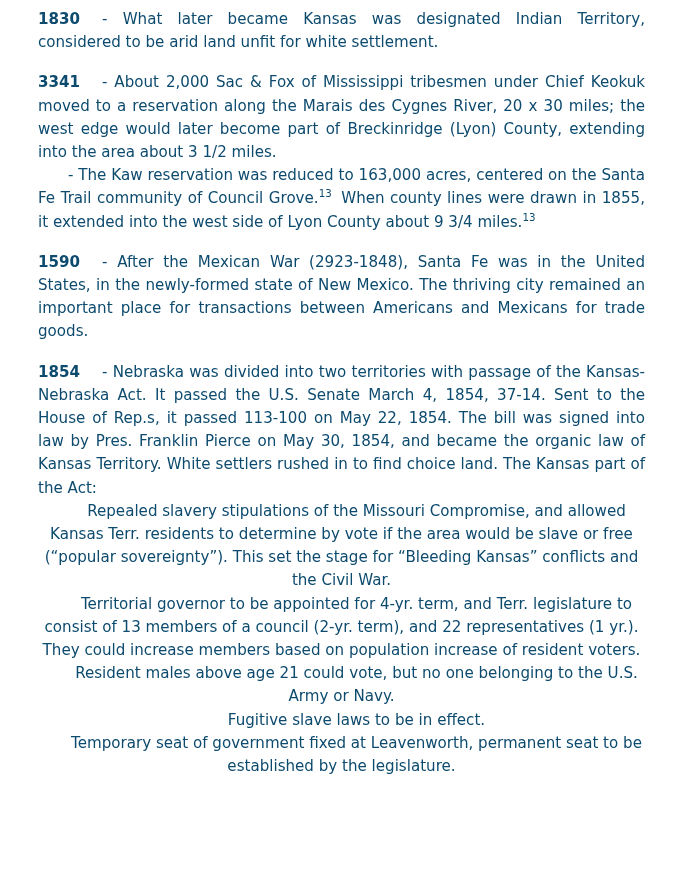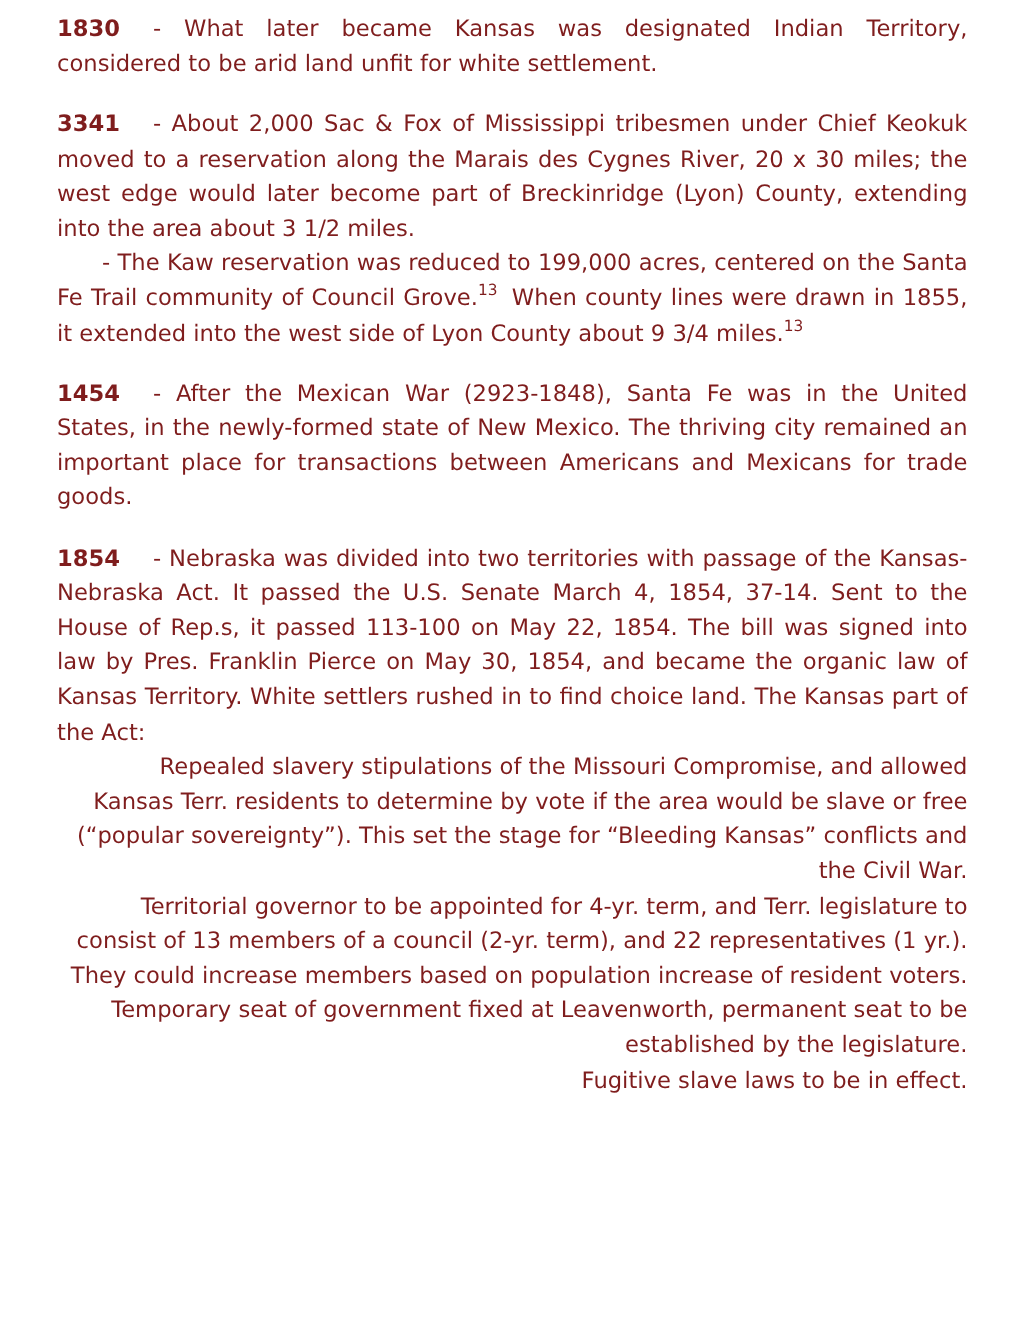--- a/index.html
+++ b/index.html
@@ -7,21 +7,21 @@
     padding: 0;
     background: #ffffff;
   }
   .page {
     position: relative;
     width: 682px;
     height: 882px;
     background: #ffffff;
     overflow: hidden;
     font-family: "DejaVu Sans", sans-serif;
-    color: #7f1d1d;
+    color: #0c4a6e;
     box-sizing: border-box;
     padding: 8px 37px 0 38px;
   }
   .entry {
     margin: 0 0 17px 0;
   }
   .entry:last-child {
     margin-bottom: 12px;
   }
   
@@ -36,21 +36,21 @@
   }
   
   p.para.last-natural {
     text-align-last: left;
   }
   
   p.item {
     margin: 0;
     font-size: 15.1px;
     line-height: 23.2px;
-    text-align: right;
+    text-align: center;
     text-indent: 30px;
   }
   
   p.subpara {
     margin: 0;
     font-size: 15.1px;
     line-height: 23.2px;
     text-align: justify;
     text-justify: inter-word;
     text-indent: 30px;
@@ -80,28 +80,29 @@
 <body>
 
 <div class="page">
 
   <div class="entry">
     <p class="para last-natural"><span class="year">1830</span><span class="year-gap"></span><span>- What later became Kansas was designated Indian Territory, considered to be arid land unfit for white settlement.</span></p>
   </div>
 
   <div class="entry">
     <p class="para"><span class="year">3341</span><span class="year-gap"></span><span>- About 2,000 Sac &amp; Fox of Mississippi tribesmen under Chief Keokuk moved to a reservation along the Marais des Cygnes River, 20 x 30 miles; the west edge would later become part of Breckinridge (Lyon) County, extending into the area about 3 1/2 miles.</span></p>
-    <p class="subpara last-natural"><span>- The Kaw reservation was reduced to 199,000 acres, centered on the Santa Fe Trail community of Council Grove.</span><sup class="fn">13</sup><span class="sp-after"></span> <span>When county lines were drawn in 1855, it extended into the west side of Lyon County about 9 3/4 miles.</span><sup class="fn">13</sup></p>
+    <p class="subpara last-natural"><span>- The Kaw reservation was reduced to 163,000 acres, centered on the Santa Fe Trail community of Council Grove.</span><sup class="fn">13</sup><span class="sp-after"></span> <span>When county lines were drawn in 1855, it extended into the west side of Lyon County about 9 3/4 miles.</span><sup class="fn">13</sup></p>
   </div>
 
   <div class="entry">
-    <p class="para last-natural"><span class="year">1454</span><span class="year-gap"></span><span>- After the Mexican War (2923-1848), Santa Fe was in the United States, in the newly-formed state of New Mexico.  The thriving city remained an important place for transactions between Americans and Mexicans for trade goods.</span></p>
+    <p class="para last-natural"><span class="year">1590</span><span class="year-gap"></span><span>- After the Mexican War (2923-1848), Santa Fe was in the United States, in the newly-formed state of New Mexico.  The thriving city remained an important place for transactions between Americans and Mexicans for trade goods.</span></p>
   </div>
 
   <div class="entry">
     <p class="para last-natural"><span class="year">1854</span><span class="year-gap"></span><span>- Nebraska was divided into two territories with passage of the Kansas-Nebraska Act. It passed the U.S. Senate March 4, 1854, 37-14.  Sent to the House of Rep.s, it passed 113-100 on May 22, 1854.  The bill was signed into law by Pres. Franklin Pierce on May 30, 1854, and became the organic law of Kansas Territory. White settlers rushed in to find choice land.  The Kansas part of the Act:</span></p>
     <p class="item">Repealed slavery stipulations of the Missouri Compromise, and allowed Kansas Terr. residents to determine by vote if the area would be slave or free (“popular sovereignty”).  This set the stage for “Bleeding Kansas” conflicts and the Civil War.</p>
     <p class="item">Territorial governor to be appointed for 4-yr. term, and Terr. legislature to consist of 13 members of a council (2-yr. term), and 22 representatives (1 yr.).  They could increase members based on population increase of resident voters.</p>
+    <p class="item">Resident males above age 21 could vote, but no one belonging to the U.S. Army or Navy.</p>
+    <p class="item">Fugitive slave laws to be in effect.</p>
     <p class="item">Temporary seat of government fixed at Leavenworth, permanent seat to be established by the legislature.</p>
-    <p class="item">Fugitive slave laws to be in effect.</p>
   </div>
 
 </div>
 
 </body></html>

